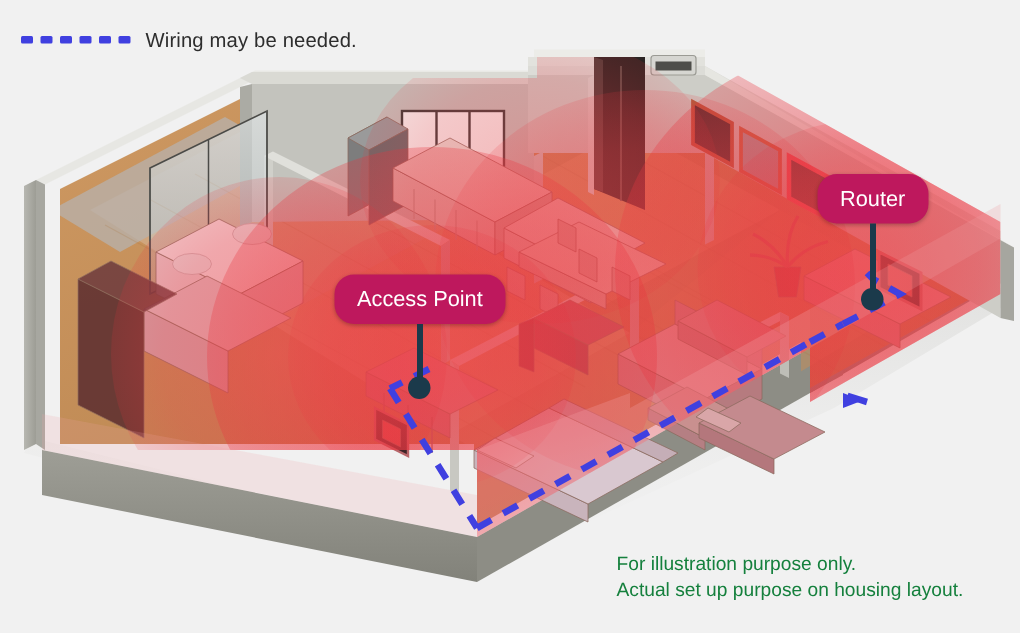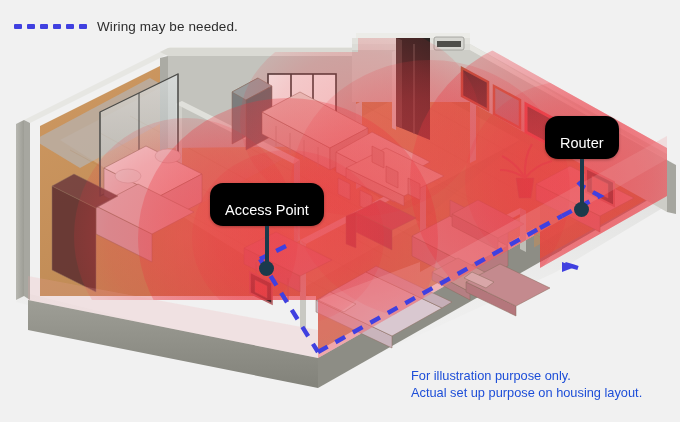--- a/index.html
+++ b/index.html
@@ -14,43 +14,43 @@
 
   
   .legend{position:absolute;left:14px;top:19px;display:flex;align-items:center;gap:10px;}
   .legend-dashes{display:flex;gap:5px;align-items:center;}
   .legend-dashes i{display:block;width:8px;height:5px;border-radius:1px;background:#4040e0;}
   .legend-label{font-size:13.5px;color:#2d2d2d;letter-spacing:.1px;white-space:nowrap;}
 
   
   .callout{position:absolute;}
   .callout .bubble{
-    background:#000000;color:#ffffff;
+    background:#be185d;color:#ffffff;
     border-radius:13px;
-    padding:20px 15px 8px 15px;
+    padding:10px 15px 8px 15px;
     font-size:14.5px;line-height:1;
     white-space:nowrap;
     box-shadow:0 1px 3px rgba(0,0,0,.28);
   }
   .callout .stem{
     width:4px;background:#1b3a4b;margin:0 auto;
   }
   .callout .dot{
     width:15px;height:15px;border-radius:50%;
     background:#1b3a4b;margin:-1px auto 0 auto;
   }
-  #callout-ap{left:210px;top:183px;}
+  #callout-ap{left:223px;top:183px;}
   #callout-ap .stem{height:36px;}
   #callout-router{left:545px;top:116px;}
   #callout-router .stem{height:44px;}
 
   
   .disclaimer{
     position:absolute;left:411px;top:367px;
-    font-size:12.8px;line-height:1.35;color:#1d4ed8;
+    font-size:12.8px;line-height:1.35;color:#15803d;
   }
   .disclaimer div{white-space:nowrap;}
 </style>
 </head>
 <body>
 
 <div id="stage">
 
   <svg class="layer" viewBox="0 0 680 422">
     <defs>

